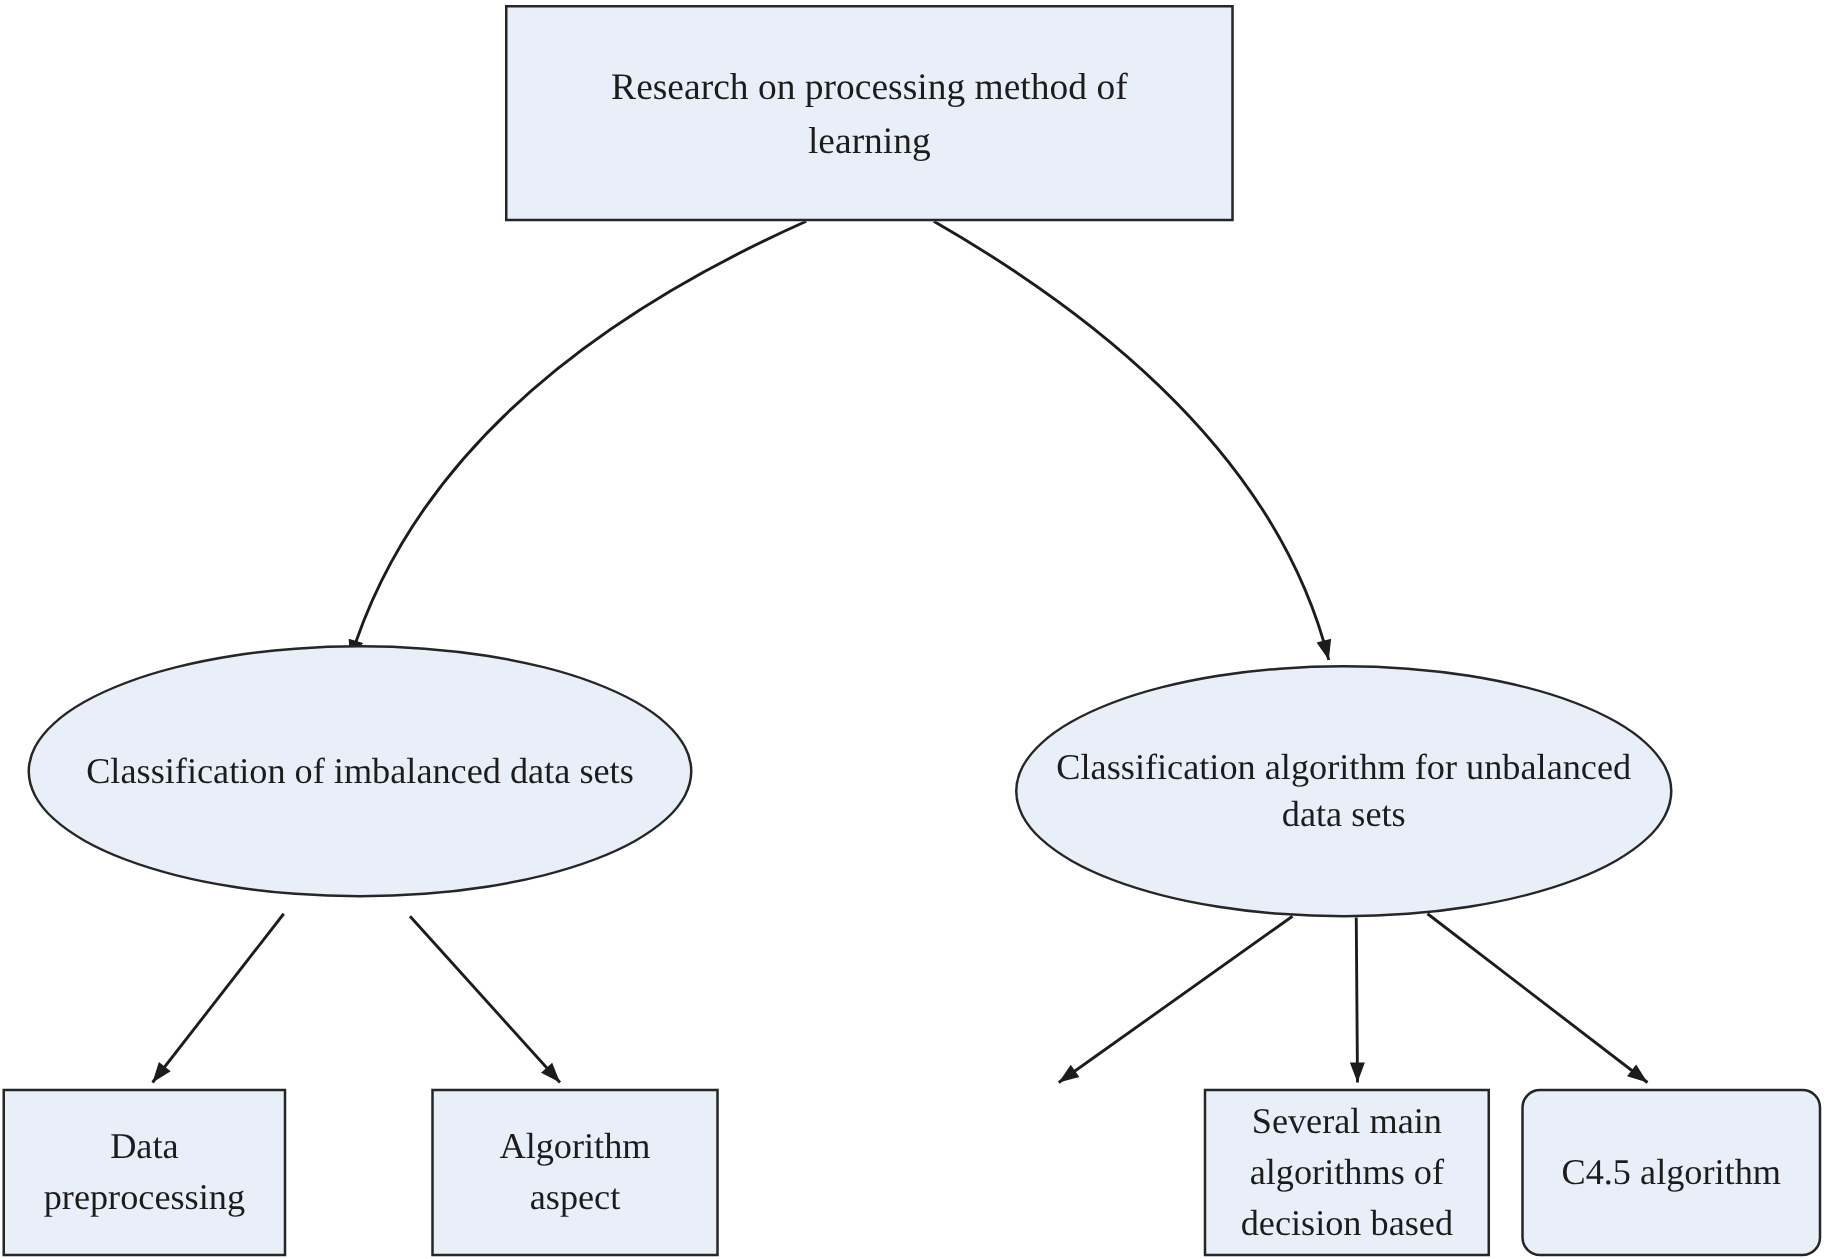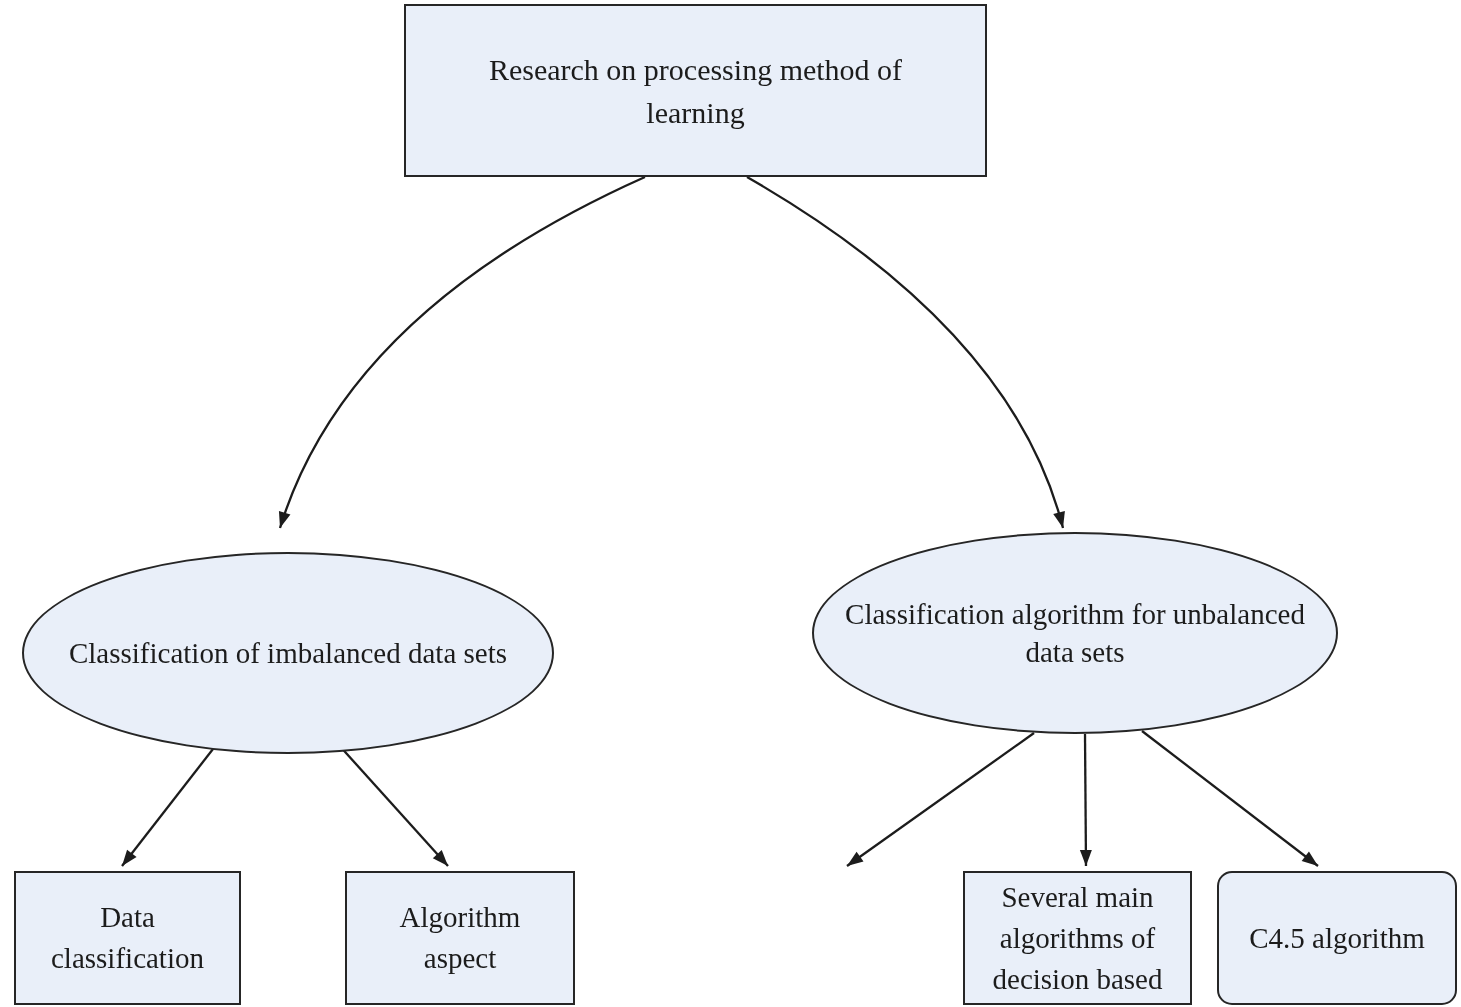--- a/index.html
+++ b/index.html
@@ -69,32 +69,32 @@
     <path d="M 1034 733 L 847 866" style="fill:none; stroke: var(--arrow, #1c1c1c); stroke-width: 2.3;" marker-end="url(#ah)"></path>
     <path d="M 1085 734 L 1086 866" style="fill:none; stroke: var(--arrow, #1c1c1c); stroke-width: 2.3;" marker-end="url(#ah)"></path>
     <path d="M 1142 731 L 1318 866" style="fill:none; stroke: var(--arrow, #1c1c1c); stroke-width: 2.3;" marker-end="url(#ah)"></path>
   </svg>
 
   <div class="node rect root" style="left:404px; top:4px; width:583px; height:173px;">
     <div class="ln">Research on processing method of</div>
     <div class="ln">learning</div>
   </div>
 
-  <div class="node oval branch" style="left:22px; top:552px; width:532px; height:202px;">
+  <div class="node oval branch" style="left:22px; top:516px; width:532px; height:202px;">
     <div class="ln">Classification of imbalanced data sets</div>
   </div>
 
   <div class="node oval branch" style="left:812px; top:532px; width:526px; height:202px;">
     <div class="ln">Classification algorithm for unbalanced</div>
     <div class="ln">data sets</div>
   </div>
 
-  <div class="node rect leaf" style="left:14px; top:871px; width:227px; height:134px;">
+  <div class="node rect leaf" style="left:2px; top:871px; width:227px; height:134px;">
     <div class="ln">Data</div>
-    <div class="ln">classification</div>
+    <div class="ln">preprocessing</div>
   </div>
 
   <div class="node rect leaf" style="left:345px; top:871px; width:230px; height:134px;">
     <div class="ln">Algorithm</div>
     <div class="ln">aspect</div>
   </div>
 
 
   <div class="node rect leaf" style="left:963px; top:871px; width:229px; height:134px;">
     <div class="ln">Several main</div>

